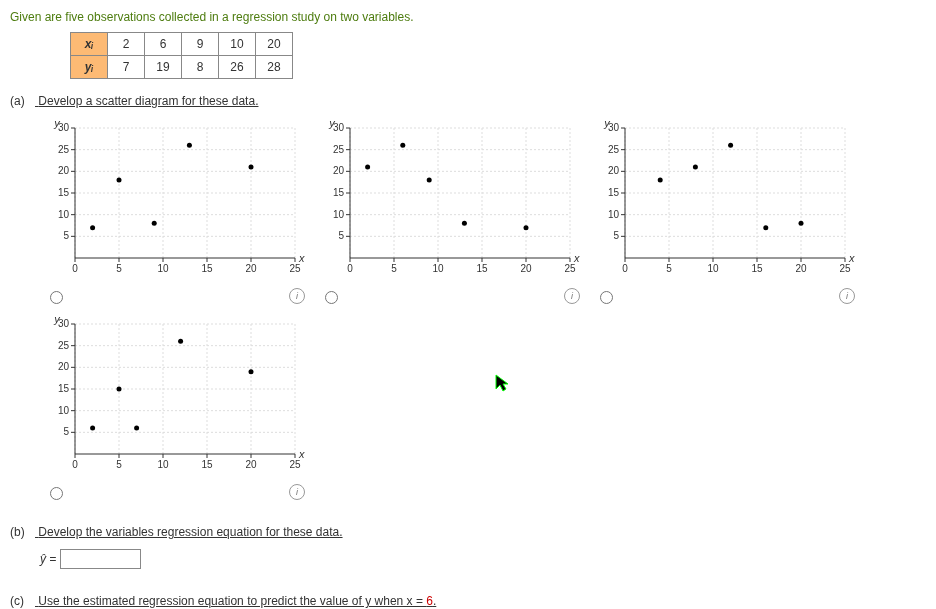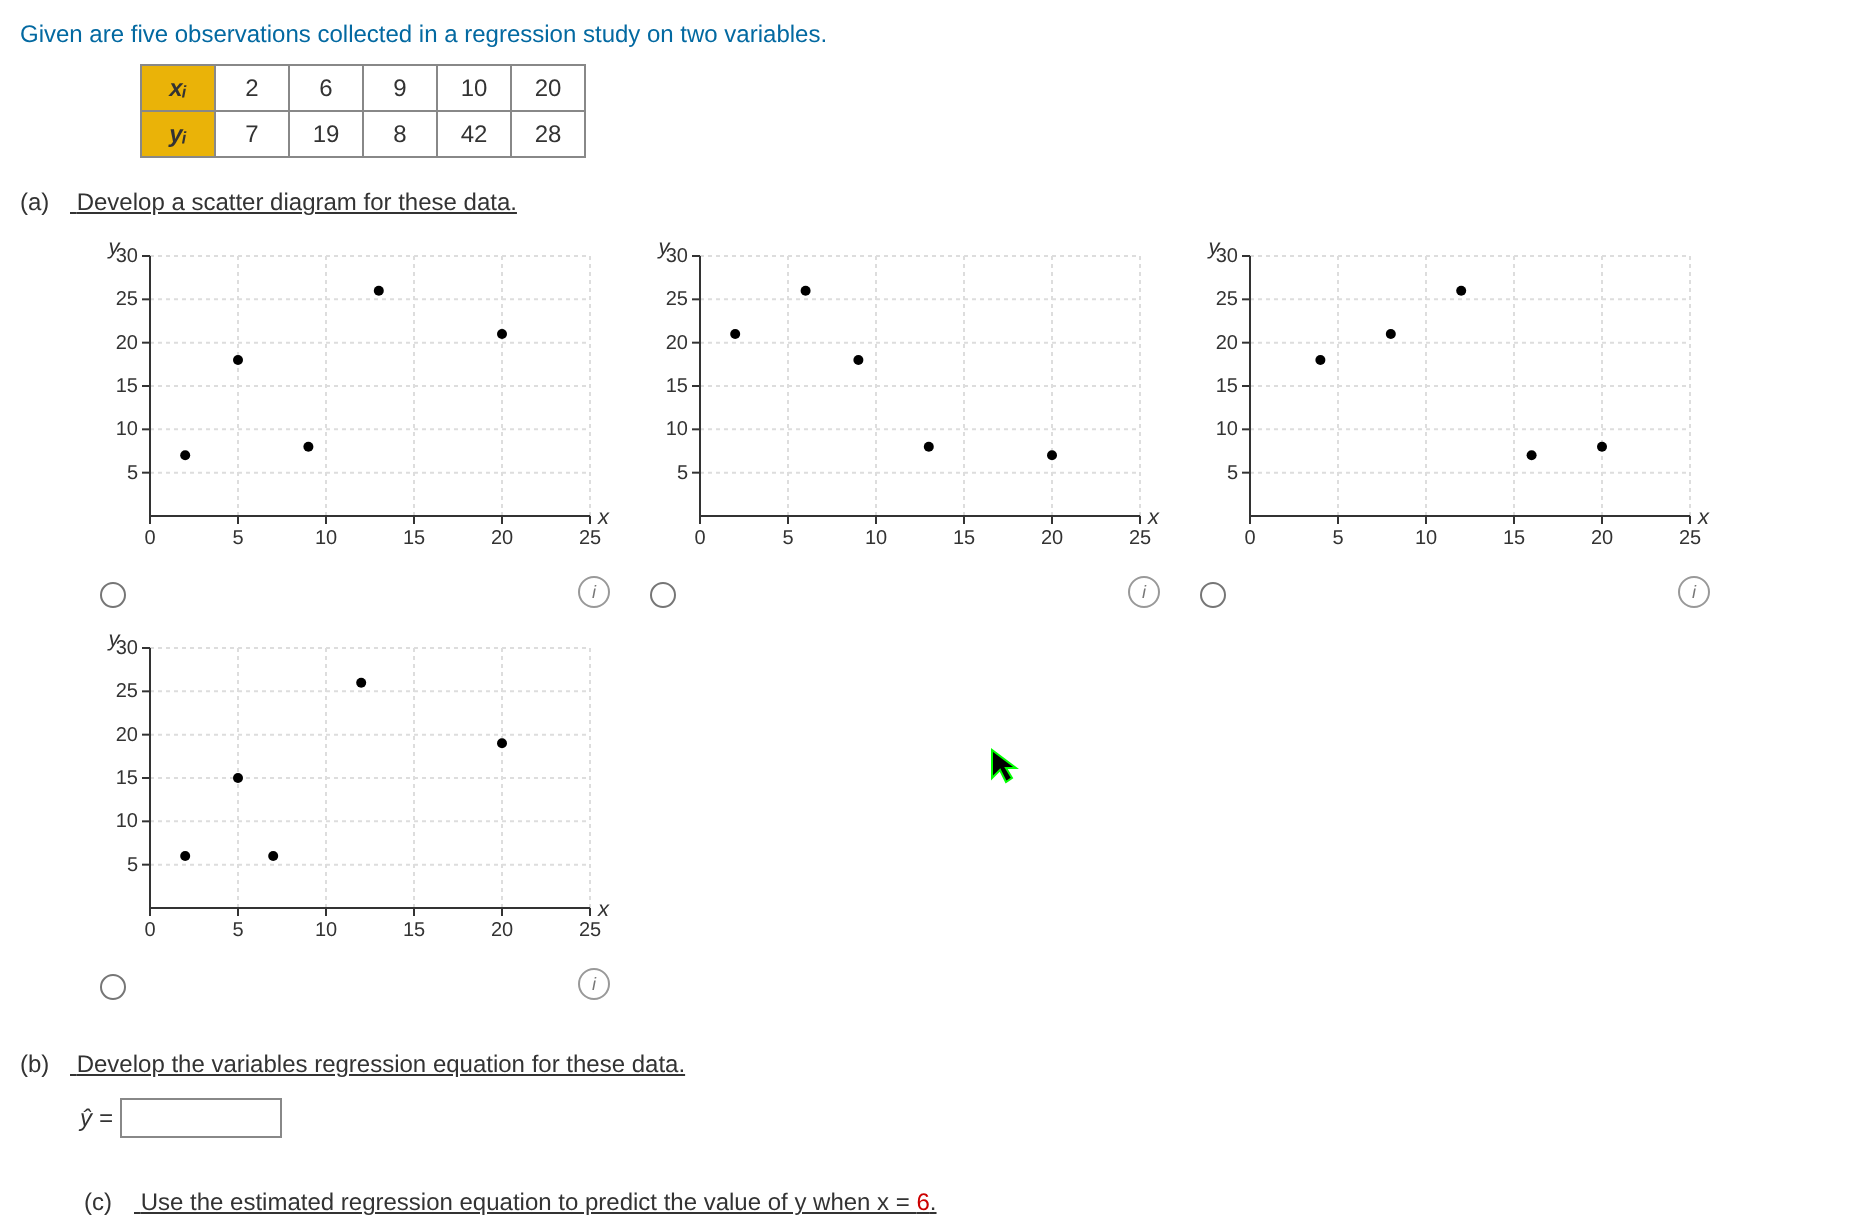--- a/index.html
+++ b/index.html
@@ -6,36 +6,36 @@
     font-family: Arial, sans-serif;
     font-size: 12px;
     color: #333;
     margin: 0;
     padding: 10px;
     background: #fff;
   }
   .intro-text {
     font-size: 12px;
     margin-bottom: 8px;
-    color: #0369a1;
+    color: #4d7c0f;
   }
   .data-table {
     border-collapse: collapse;
     margin-left: 60px;
     margin-bottom: 15px;
   }
   .data-table td, .data-table th {
     border: 1px solid #888;
     padding: 4px 8px;
     text-align: center;
     font-size: 12px;
     min-width: 20px;
   }
   .data-table th {
-    background: #eab308;
+    background: #fdba74;
     font-style: italic;
     font-weight: bold;
   }
   .question {
     margin: 15px 0 10px 0;
     text-decoration: underline;
   }
   .q-label {
     display: inline-block;
     width: 25px;
@@ -102,21 +102,21 @@
     <td>6</td>
     <td>9</td>
     <td>10</td>
     <td>20</td>
   </tr>
   <tr>
     <th><span>yᵢ</span></th>
     <td>7</td>
     <td>19</td>
     <td>8</td>
-    <td>42</td>
+    <td>26</td>
     <td>28</td>
   </tr>
 </tbody>
   </table>
 
 <div class="question">
   <span class="q-label">(a)</span>
   <span>Develop a scatter diagram for these data.</span>
 </div>
 
@@ -348,16 +348,16 @@
 
 <div class="question">
   <span class="q-label">(b)</span>
   <span>Develop the variables regression equation for these data.</span>
 </div>
 <div style="margin-top:10px;">
   <span class="eq-label">ŷ =</span>
   <input class="eq-input" type="text" style="">
 </div>
 
-<div class="question" style="margin-top:25px;margin-left:32px;">
+<div class="question" style="margin-top:25px;">
   <span class="q-label">(c)</span>
   <span>Use the estimated regression equation to predict the value of y when x = </span><span class="red6">6</span><span>.</span>
 </div>
 
 </body></html>

